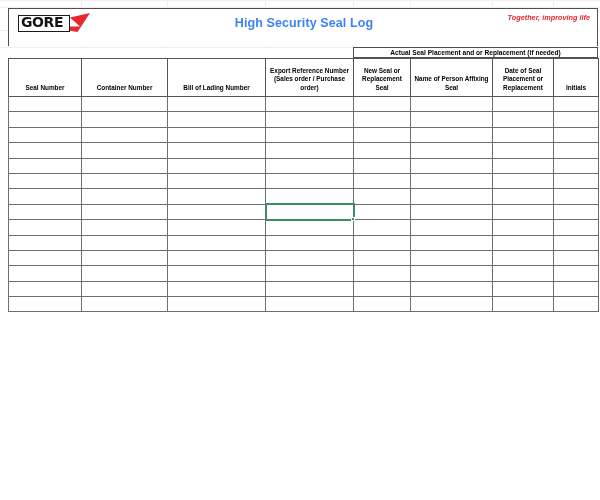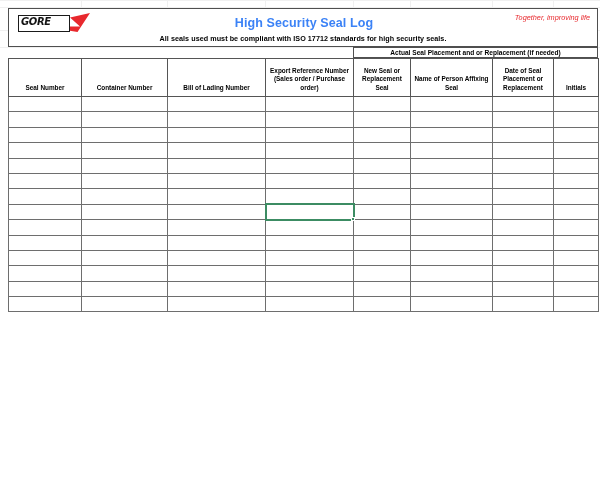--- a/index.html
+++ b/index.html
@@ -97,23 +97,22 @@
     border: 1.5px solid #1a1a1a;
     background: #ffffff;
     box-sizing: border-box;
     z-index: 2;
   }
   .logo-word {
     position: absolute;
     left: 3px;
     top: 4px;
     font-family: "DejaVu Sans", sans-serif;
-    font-size: 10px;
-    font-weight: bold;
-    font-style: italic;
+    font-size: 14px;
+    font-weight: bold;
     letter-spacing: -0.4px;
     color: #141414;
     z-index: 3;
     line-height: 10px;
   }
   .logo-arrow {
     position: absolute;
     left: 26px;
     top: 0px;
     width: 46px;
@@ -131,21 +130,21 @@
     font-weight: bold;
     letter-spacing: 0.1px;
     color: #3b82f6;
   }
   .tagline {
     position: absolute;
     right: 7px;
     top: 4px;
     font-size: 7.3px;
     font-style: italic;
-    font-weight: normal;
+    font-weight: bold;
     color: #e8282d;
     white-space: nowrap;
   }
 
   
   .band {
     position: absolute;
     left: 353px;
     top: 47px;
     width: 245px;
@@ -242,23 +241,20 @@
         <polygon points="0,13.5 36,13.5 26,4.5 46,0 33.5,19" fill="#e8282d"></polygon>
       </svg>
       <div class="logo-box"></div>
       <div class="logo-word">GORE</div>
     </div>
 
     <div class="doc-title">High Security Seal Log</div>
     <div class="tagline">Together, improving life</div>
   </div>
 
-  <div class="subtitle-block">
-    <span class="subtitle-text">All seals used must be compliant with ISO 17712 standards for high security seals.</span>
-  </div>
 
   <div class="band">
     <span class="band-text">Actual Seal Placement  and or Replacement (if needed)</span>
   </div>
 
   <table class="log">
     <colgroup>
       <col style="width:73px">
         <col style="width:86px">
         <col style="width:98px">

